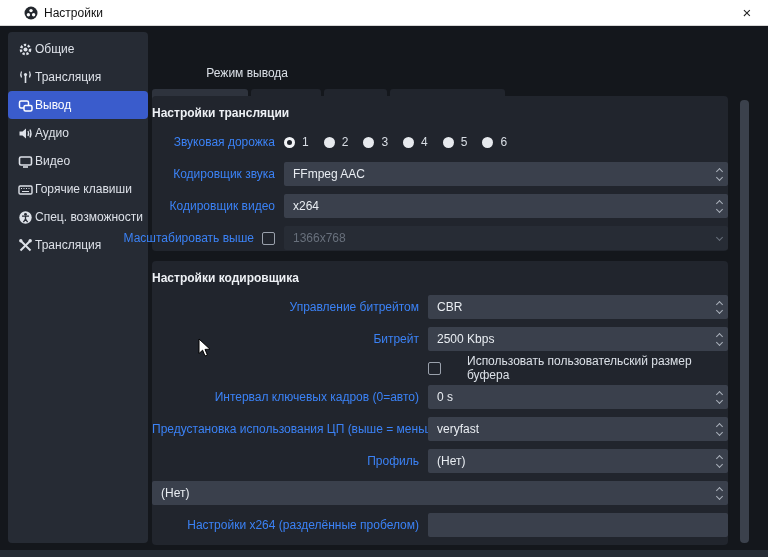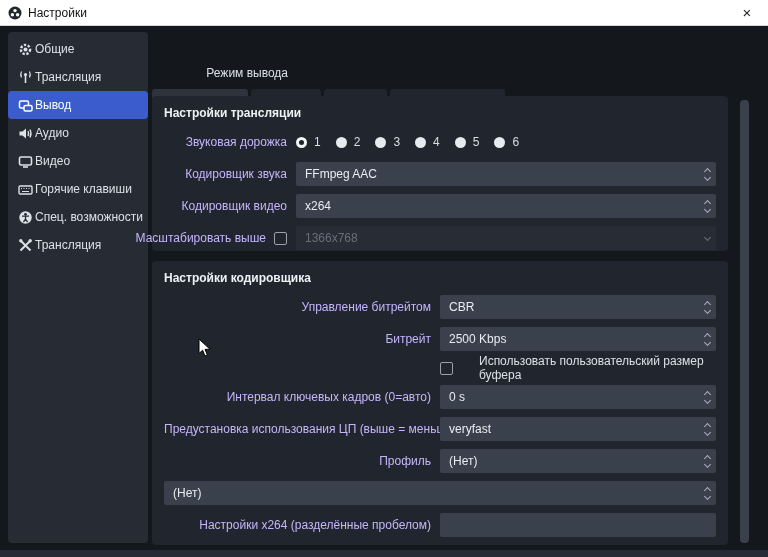--- a/index.html
+++ b/index.html
@@ -9,21 +9,21 @@
     font-size:12px;
     background:#14171c;
     color:#dbe0e7;
     position:relative;
     overflow:hidden;
   }
   
   .titlebar{
     position:absolute; left:0; top:0; width:768px; height:26px;
     background:#ffffff; color:#101215;
-    display:flex; align-items:center; padding-left:8px;
+    display:flex; align-items:center; padding-left:24px;
     border-bottom:1px solid #d8d8d8;
   }
   .titlebar .app-title{ margin-left:6px; font-size:12px; color:#111; }
   .close-btn{
     position:absolute; right:0; top:0; width:42px; height:25px;
     display:flex; align-items:center; justify-content:center;
     font-size:15px; color:#222; cursor:default;
   }
   
   .window{ position:absolute; left:0; top:26px; width:768px; height:531px; background:#14171c; }
@@ -69,26 +69,26 @@
   .tab{
     background:#21252d; color:#ced3da; height:25px;
     display:flex; align-items:center; padding:0 15px;
     border-radius:3px 3px 0 0;
   }
   .tab.active{ background:#2e333d; color:#fff; border-bottom:2px solid #eef0f3; height:27px; }
 
   
   .group{
     position:absolute; left:152px; width:576px;
-    background:#21252d; border-radius:4px; padding:10px 12px;
+    background:#21252d; border-radius:4px; padding:10px 0;
   }
   .group-title{ font-weight:bold; color:#eef1f5; margin-bottom:10px; }
   .grow{ display:flex; align-items:center; margin-bottom:8px; position:relative; height:24px; }
   .grow:last-child{ margin-bottom:0; }
-  .glabel{ text-align:right; padding-right:9px; flex:0 0 auto; color:#c4b5fd; white-space:nowrap; }
+  .glabel{ text-align:right; padding-right:9px; flex:0 0 auto; color:#3b82f6; white-space:nowrap; }
   .g1 .glabel{ width:132px; }
   .g2 .glabel{ width:276px; }
   .gcontrol{ flex:1 1 auto; position:relative; height:24px; }
   .gcontrol .combo{ position:relative; left:0; top:0; width:100%; height:24px; }
 
   
   .radio-row{ display:flex; align-items:center; gap:7px; height:24px; }
   .radio{ width:11px; height:11px; border-radius:50%; background:#e7eaee; flex:0 0 auto; }
   .radio.checked{ width:11px; height:11px; background:#1d2129; border:3px solid #f2f4f7; }
   .radio-num{ margin-right:8px; color:#d9dee5; }

